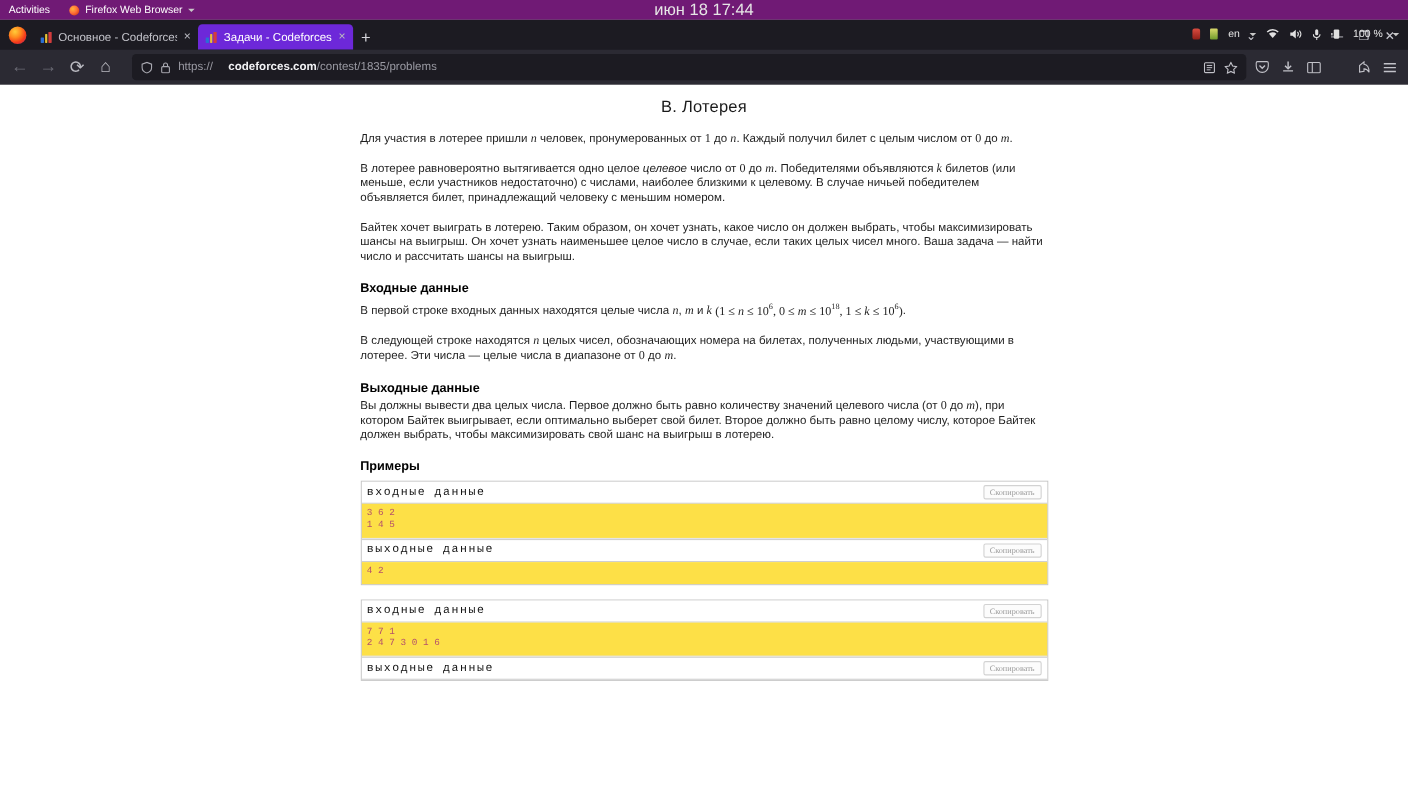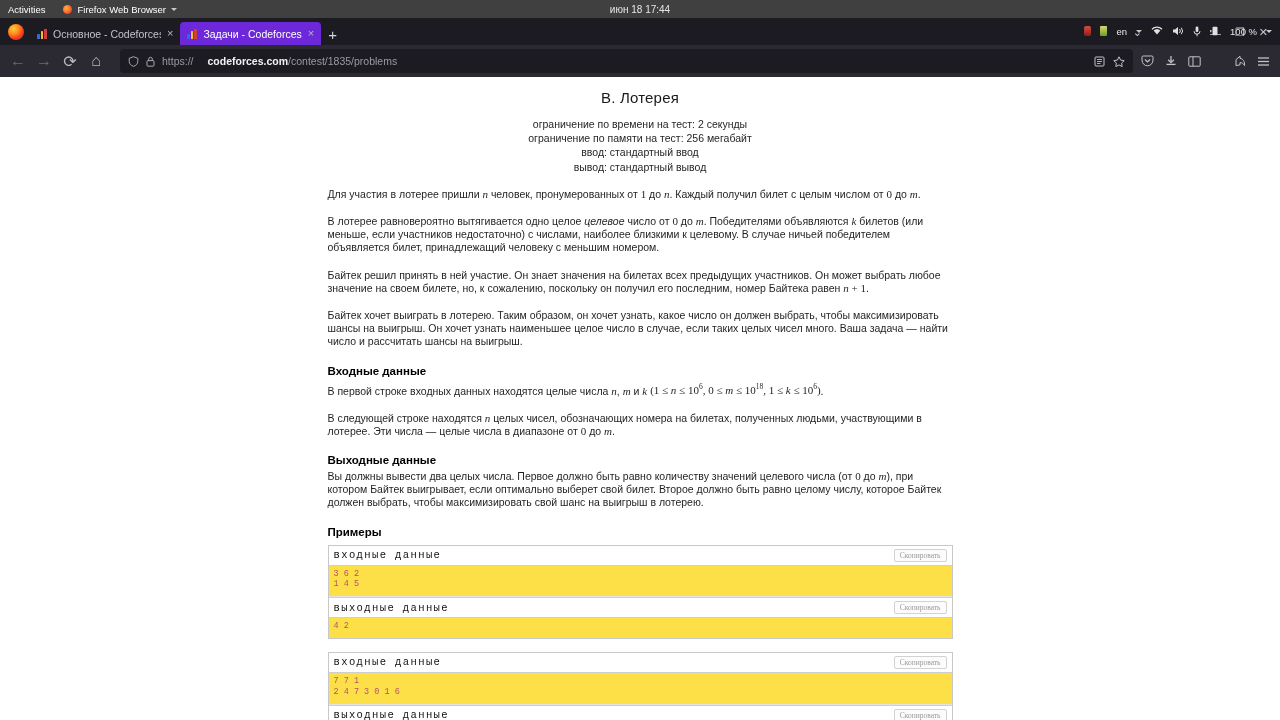--- a/index.html
+++ b/index.html
@@ -6,21 +6,21 @@
   html, body {
     width: 1280px; height: 720px;
     overflow: hidden;
     font-family: "Liberation Sans", sans-serif;
     background: #ffffff;
   }
 
   
   .gnome-bar {
     height: 18px;
-    background: #404040;
+    background: #701a75;
     color: #d8d8d8;
     display: flex;
     align-items: center;
     font-size: 9.5px;
     position: relative;
     padding: 0 8px;
   }
   .gnome-left { display: flex; align-items: center; gap: 18px; }
   .gnome-activities { color: #ffffff; font-size: 9.5px; }
   .gnome-app { display: flex; align-items: center; gap: 5px; color: #ffffff; }
@@ -31,21 +31,21 @@
   }
   .caret-dn {
     width: 0; height: 0;
     border-left: 3px solid transparent;
     border-right: 3px solid transparent;
     border-top: 3.5px solid #c8c8c8;
     display: inline-block;
   }
   .gnome-clock {
     position: absolute; left: 0; right: 0; text-align: center;
-    color: #e6e6e6; font-size: 10px; pointer-events: none;
+    color: #e6e6e6; font-size: 15px; pointer-events: none;
   }
   .gnome-right {
     margin-left: auto; display: flex; align-items: center; gap: 9px;
     position: relative; z-index: 2; margin-top: 44px;
   }
   .tray-ico { display: inline-block; }
   .tray-battery-red {
     width: 7px; height: 10px; border-radius: 2px;
     background: linear-gradient(#d94b3f, #8f1f18);
   }
@@ -326,32 +326,25 @@
           </svg>
       </span>
     </div>
   </div>
 
   <div class="page">
     <div class="content">
 
       <div class="prob-title">B. Лотерея</div>
 
-      <div class="limits">
-        <div>ограничение по времени на тест: 2 секунды</div>
-        <div>ограничение по памяти на тест: 256 мегабайт</div>
-        <div>ввод: стандартный ввод</div>
-        <div>вывод: стандартный вывод</div>
-      </div>
 
       <p class="para">Для участия в лотерее пришли <span class="mathv">n</span> человек, пронумерованных от <span class="mathn">1</span> до <span class="mathv">n</span>. Каждый получил билет с целым числом от <span class="mathn">0</span> до <span class="mathv">m</span>.</p>
 
       <p class="para">В лотерее равновероятно вытягивается одно целое <span class="ital">целевое</span> число от <span class="mathn">0</span> до <span class="mathv">m</span>. Победителями объявляются <span class="mathv">k</span> билетов (или меньше, если участников недостаточно) с числами, наиболее близкими к целевому. В случае ничьей победителем объявляется билет, принадлежащий человеку с меньшим номером.</p>
 
-      <p class="para">Байтек решил принять в ней участие. Он знает значения на билетах всех предыдущих участников. Он может выбрать любое значение на своем билете, но, к сожалению, поскольку он получил его последним, номер Байтека равен <span class="mathv">n</span><span class="mathn"> + 1</span>.</p>
 
       <p class="para">Байтек хочет выиграть в лотерею. Таким образом, он хочет узнать, какое число он должен выбрать, чтобы максимизировать шансы на выигрыш. Он хочет узнать наименьшее целое число в случае, если таких целых чисел много. Ваша задача — найти число и рассчитать шансы на выигрыш.</p>
 
       <div class="sec-head">Входные данные</div>
       <p class="para" style="margin-top:0">В первой строке входных данных находятся целые числа <span class="mathv">n</span>, <span class="mathv">m</span> и <span class="mathv">k</span> <span class="mathn">(1 ≤ <span class="ital">n</span> ≤ 10<sup>6</sup>, 0 ≤ <span class="ital">m</span> ≤ 10<sup>18</sup>, 1 ≤ <span class="ital">k</span> ≤ 10<sup>6</sup>)</span>.</p>
       <p class="para">В следующей строке находятся <span class="mathv">n</span> целых чисел, обозначающих номера на билетах, полученных людьми, участвующими в лотерее. Эти числа — целые числа в диапазоне от <span class="mathn">0</span> до <span class="mathv">m</span>.</p>
 
       <div class="sec-head">Выходные данные</div>
       <p class="para" style="margin-top:0">Вы должны вывести два целых числа. Первое должно быть равно количеству значений целевого числа (от <span class="mathn">0</span> до <span class="mathv">m</span>), при котором Байтек выигрывает, если оптимально выберет свой билет. Второе должно быть равно целому числу, которое Байтек должен выбрать, чтобы максимизировать свой шанс на выигрыш в лотерею.</p>
 

